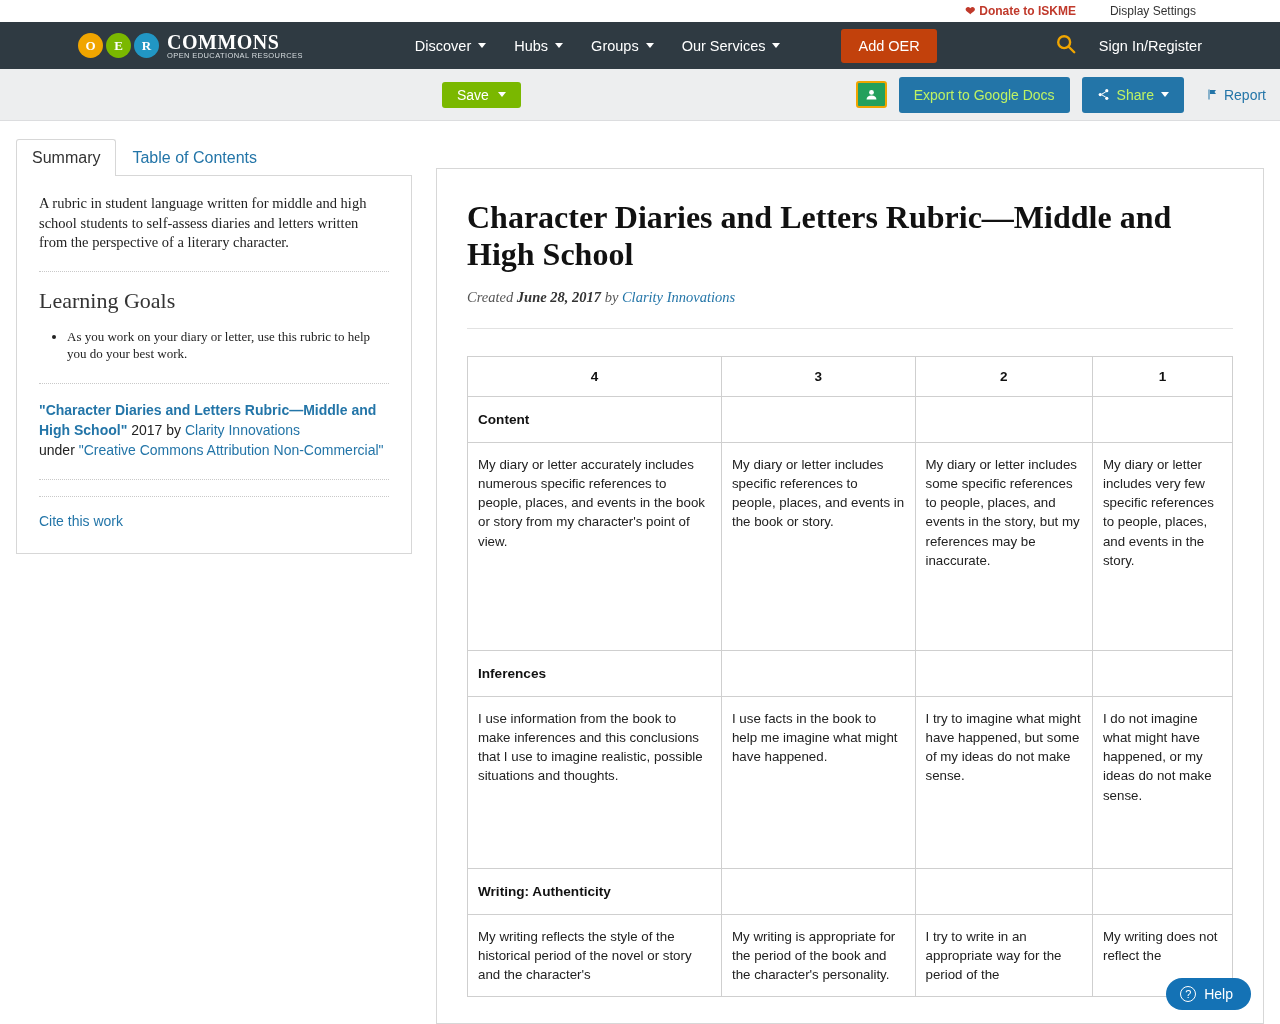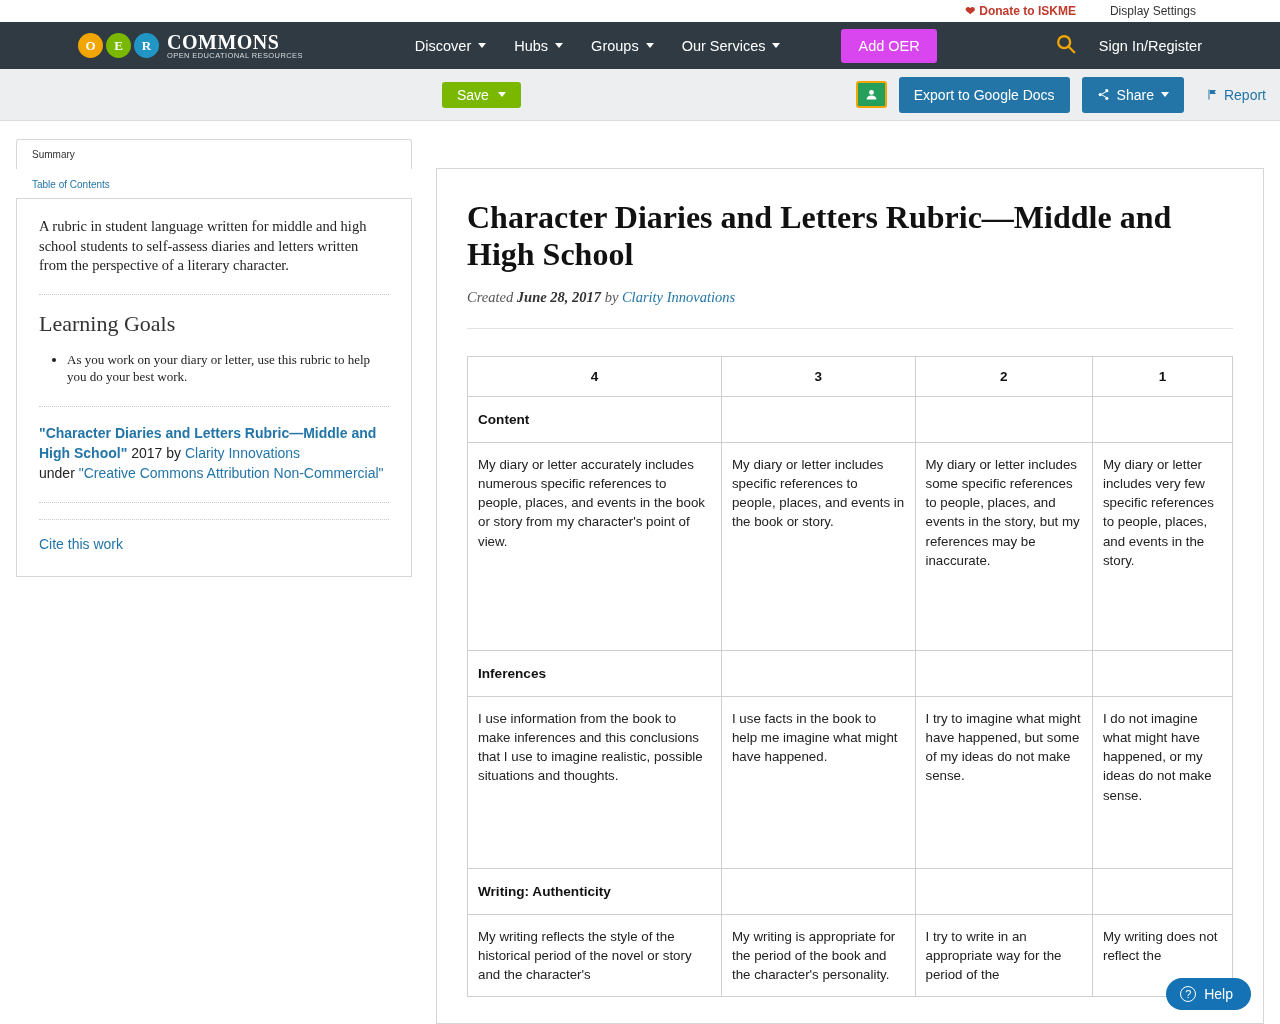--- a/index.html
+++ b/index.html
@@ -70,21 +70,21 @@
   }
   .caret-down {
     width: 0; height: 0;
     border-left: 4.5px solid transparent;
     border-right: 4.5px solid transparent;
     border-top: 5px solid #ffffff;
     display: inline-block;
   }
   .add-oer {
     margin-left: 33px;
-    background: #d946ef;
+    background: #c2410c;
     color: #ffffff;
     border: none;
     border-radius: 3px;
     padding: 9px 17px;
     font-size: 14.5px;
     cursor: pointer;
     font-family: "Liberation Sans", sans-serif;
   }
   .nav-right {
     position: absolute; right: 78px;
@@ -117,21 +117,21 @@
   }
   .gclass-btn {
     width: 31px; height: 27px;
     background: #24a05c;
     border: 2px solid #f0a500;
     border-radius: 3px;
     display: flex; align-items: center; justify-content: center;
     cursor: pointer;
   }
   .btn-blue {
-    background: #2375a8; color: #ffffff;
+    background: #2375a8; color: #bef264;
     border: none; border-radius: 3px;
     padding: 10px 15px; font-size: 14px;
     cursor: pointer;
     font-family: "Liberation Sans", sans-serif;
   }
   .share-btn { display: flex; align-items: center; gap: 7px; }
   .report-link {
     color: #2375a8; font-size: 14px; cursor: pointer;
     display: flex; align-items: center; gap: 6px;
     margin-left: 10px;
@@ -140,21 +140,21 @@
   
   .page {
     display: flex;
     padding: 17px 16px 0 16px;
     gap: 24px;
     height: calc(1024px - 22px - 47px - 52px);
   }
 
   
   .left-col { width: 396px; flex: 0 0 396px; }
-  .tabs { display: flex; font-size: 10px; flex-direction: column; }
+  .tabs { display: flex; font-size: 16px; }
   .tab {
     padding: 9px 15px;
     color: #333333;
     border: 1px solid transparent;
     border-bottom: none;
     cursor: pointer;
     position: relative;
     top: 1px;
   }
   .tab.active {

